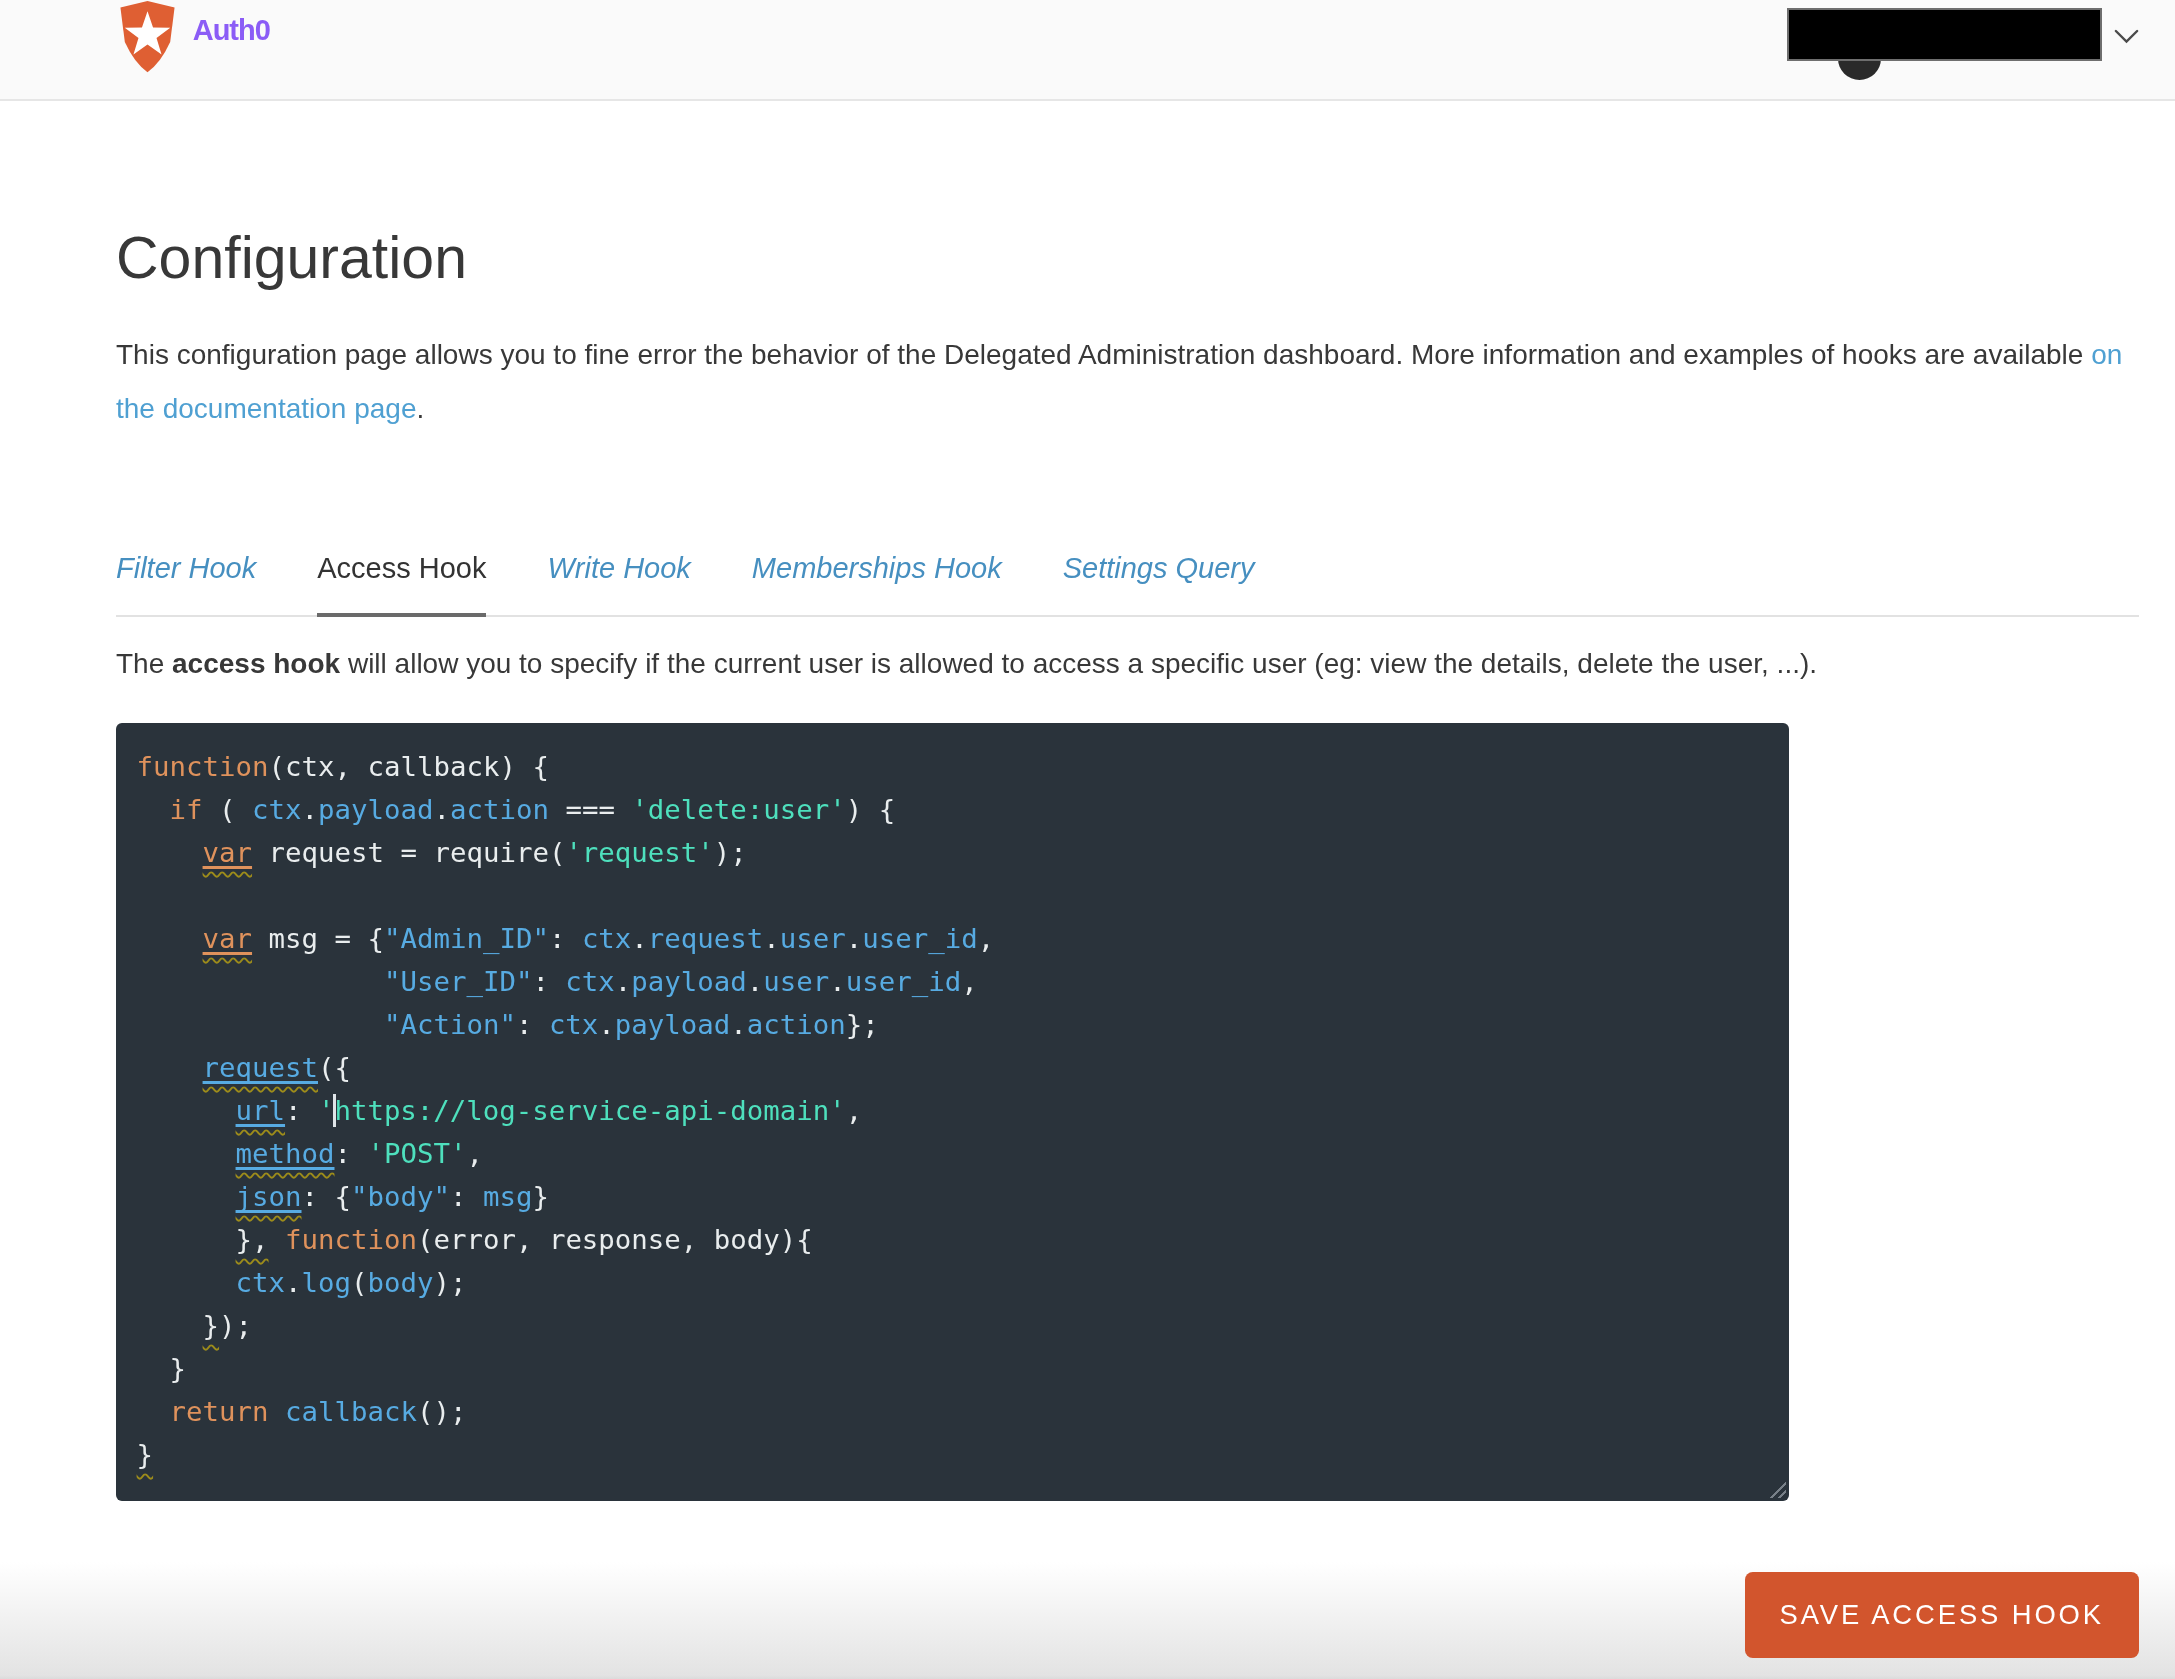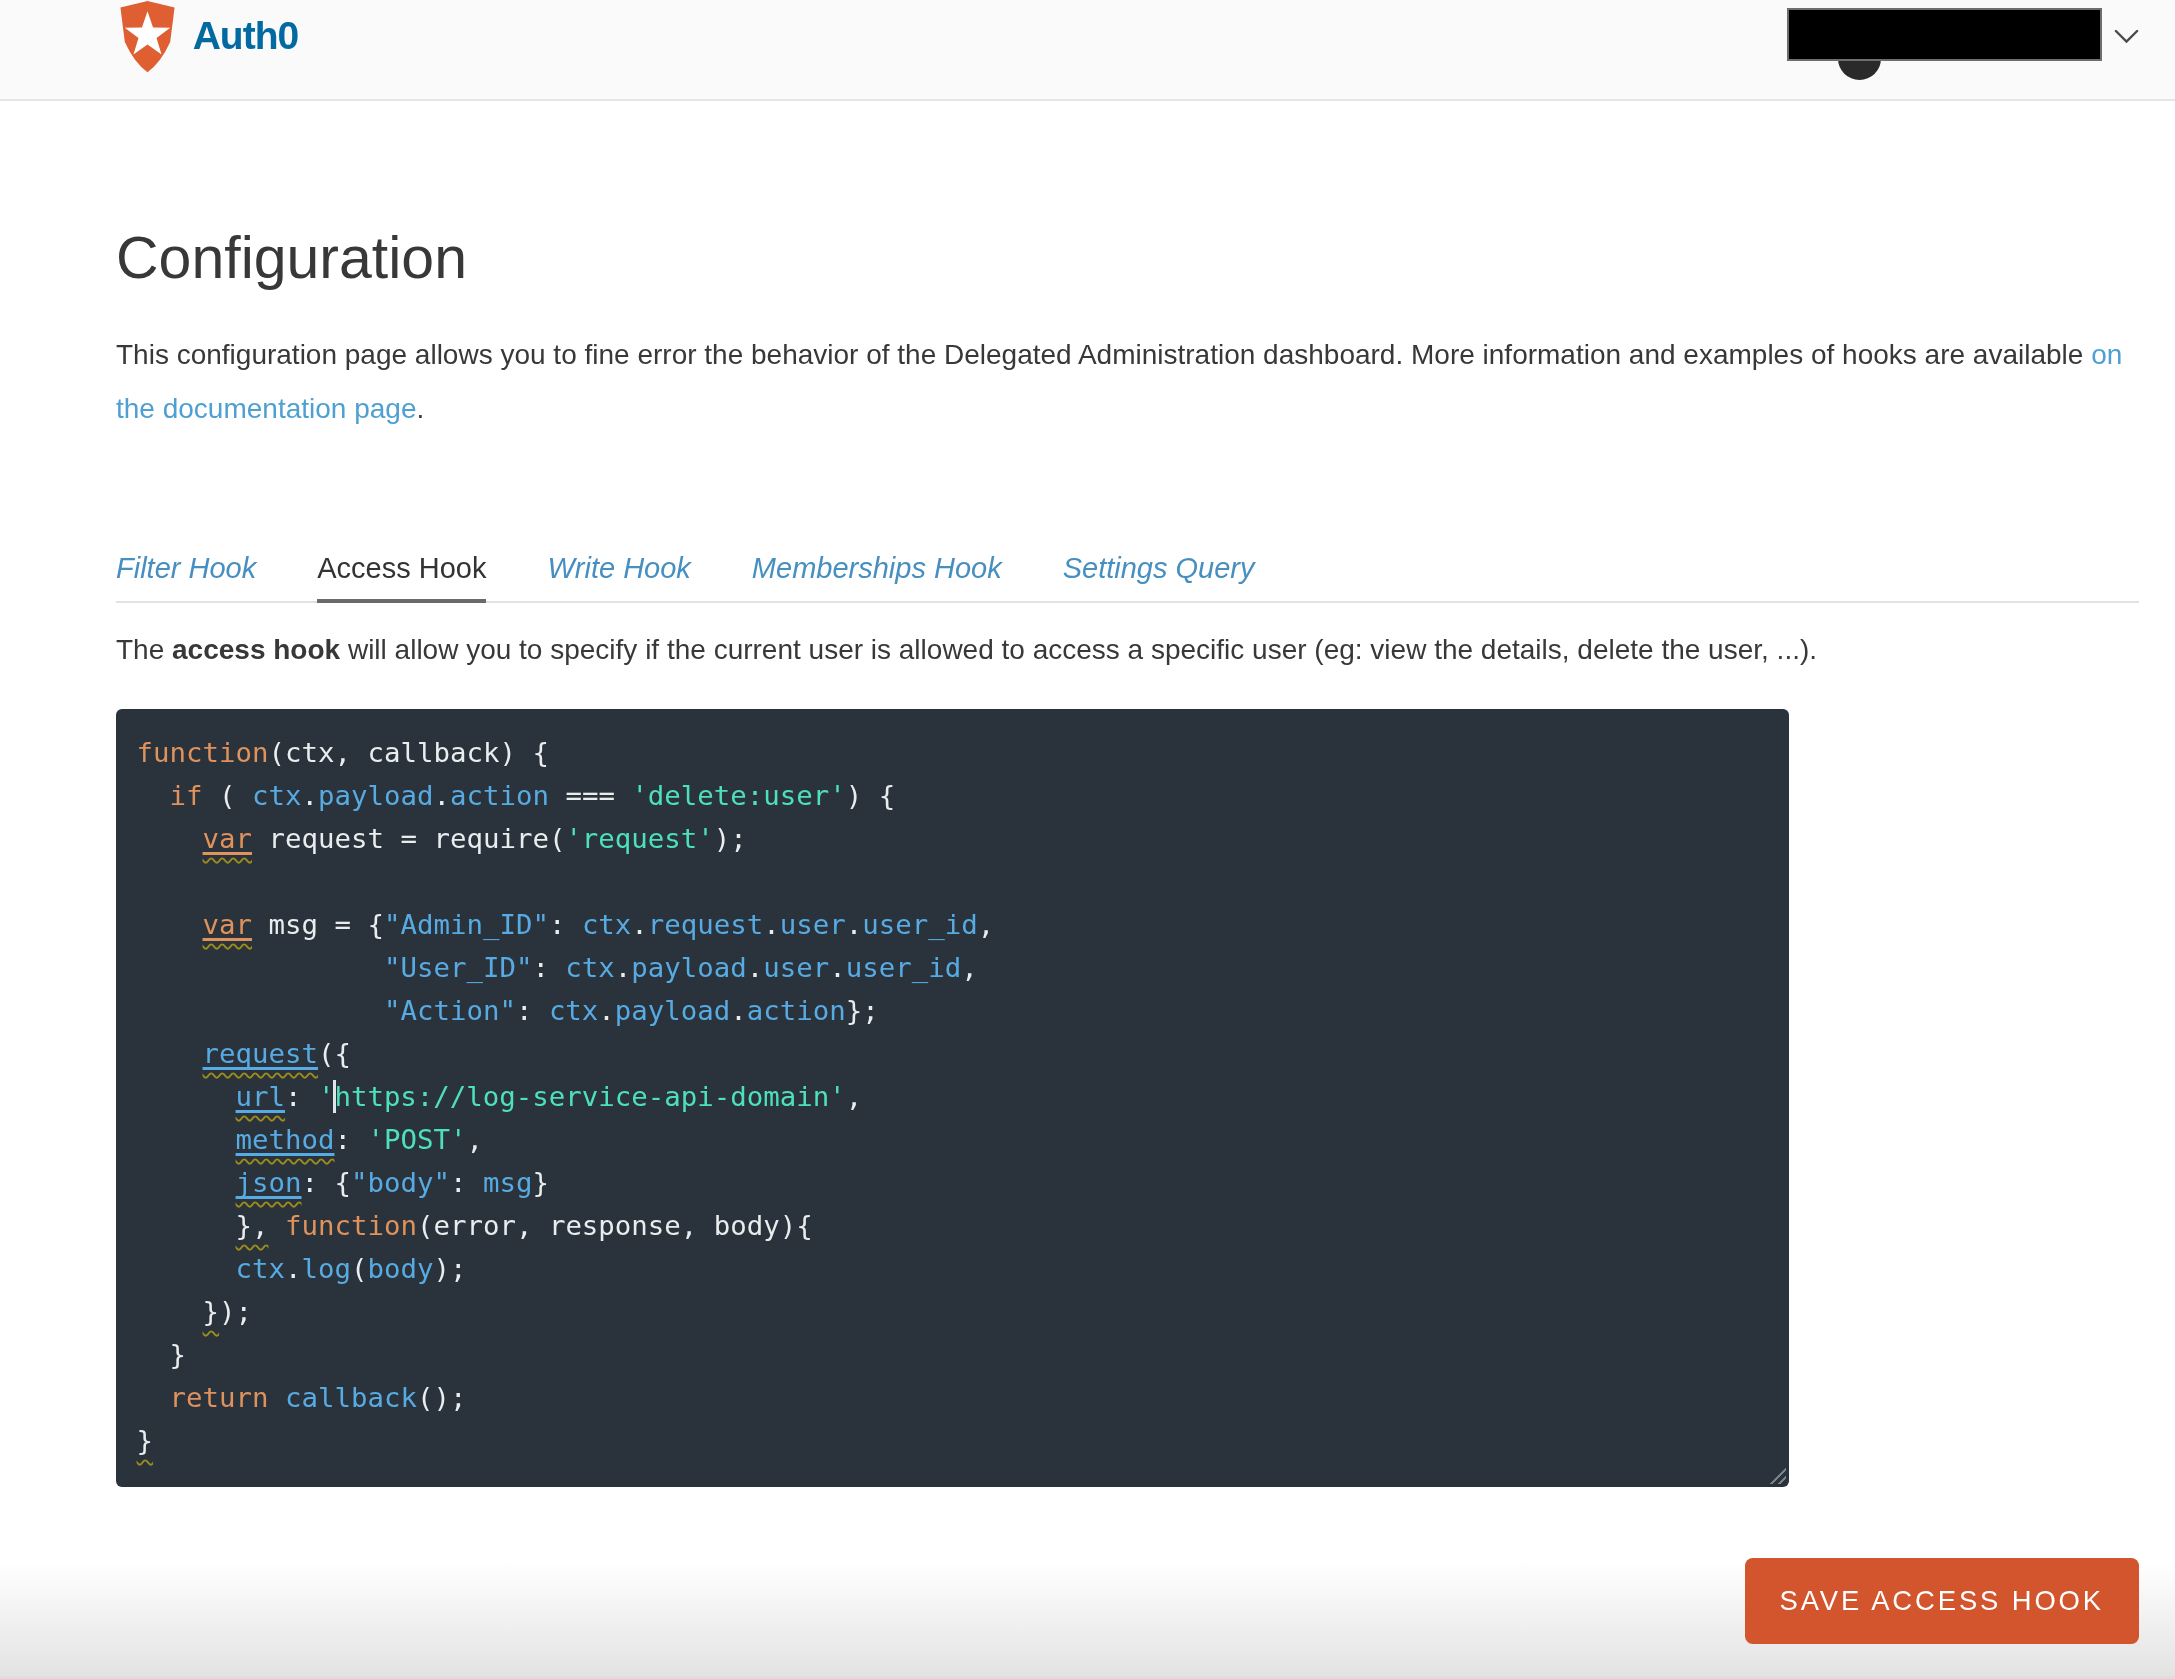--- a/index.html
+++ b/index.html
@@ -10,21 +10,21 @@
     position:relative; overflow:hidden;
   }
   
   .topbar {
     height:101px; background:#fafafa; border-bottom:2px solid #e6e6e6;
     position:relative; z-index:2;
   }
   .brand { position:absolute; left:116px; top:0; display:flex; align-items:flex-start; }
   .brand svg.shield { width:63px; height:74px; display:block; }
   .brand-text {
-    font-size:39px; font-weight:700; color:#0369a1; letter-spacing:-1px;
+    font-size:29px; font-weight:700; color:#8b5cf6; letter-spacing:-1px;
     margin:13.7px 0 0 13.7px;
   }
   .user-menu { position:absolute; right:35px; top:7.8px; display:flex; align-items:flex-start; }
   .avatar-peek {
     position:absolute; left:51px; top:29px; width:43px; height:43px;
     border-radius:50%; background:#2a2a2a; z-index:0;
   }
   .redacted-box {
     width:315px; height:53px; background:#000; border:2px solid #6e6e6e;
     position:relative; z-index:1;
@@ -35,21 +35,21 @@
   h1.page-title { margin-top:125px; font-size:59px; font-weight:300; color:#383838; line-height:1.1; }
   p.intro { margin-top:37px; font-size:28px; line-height:54px; color:#383838; max-width:2023px; }
   a.doc-link { color:#4fa0d2; text-decoration:none; }
   
   .tabs {
     display:flex; gap:61px; margin-top:116px;
     border-bottom:2px solid #e2e2e2; max-width:2023px;
   }
   .tab {
     display:block; font-size:29px; color:#468fc0; font-style:italic;
-    text-decoration:none; padding-bottom:14px; border-bottom:4.9px solid transparent;
+    text-decoration:none; padding-bottom:28px; border-bottom:4.9px solid transparent;
     margin-bottom:-2px; cursor:pointer;
   }
   .tab.active { color:#333333; font-style:normal; border-bottom-color:#6a6a6a; }
   
   p.hook-desc { margin-top:31px; font-size:28px; color:#383838; }
   p.hook-desc b { font-weight:700; }
   
   .editor {
     margin-top:43px; width:1673px; min-height:778px;
     background:#2a333b; border-radius:5.9px;

